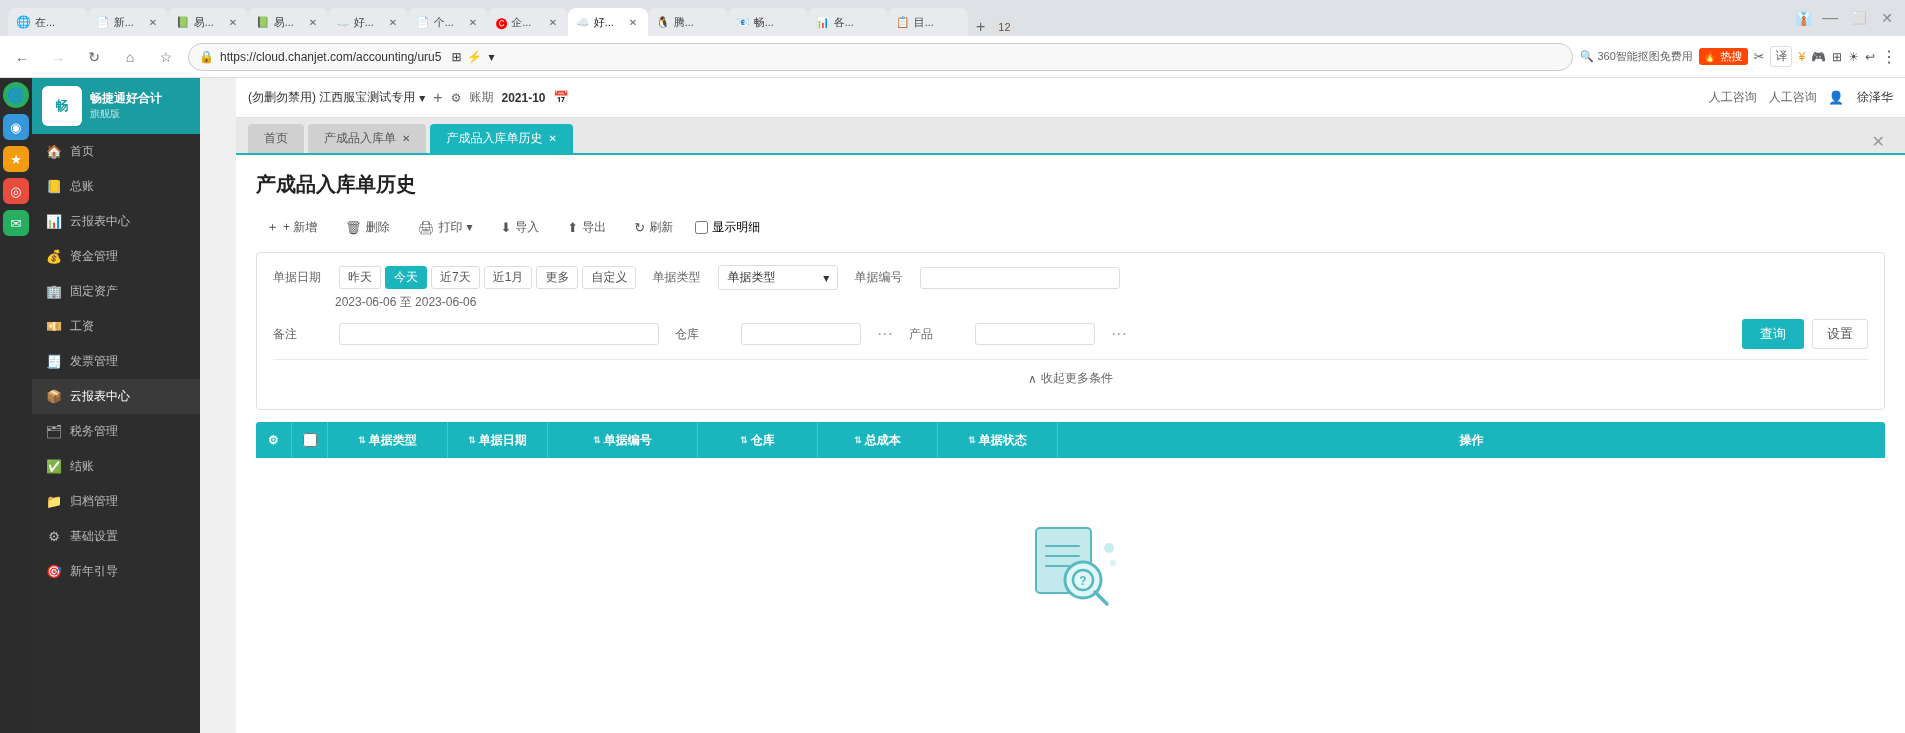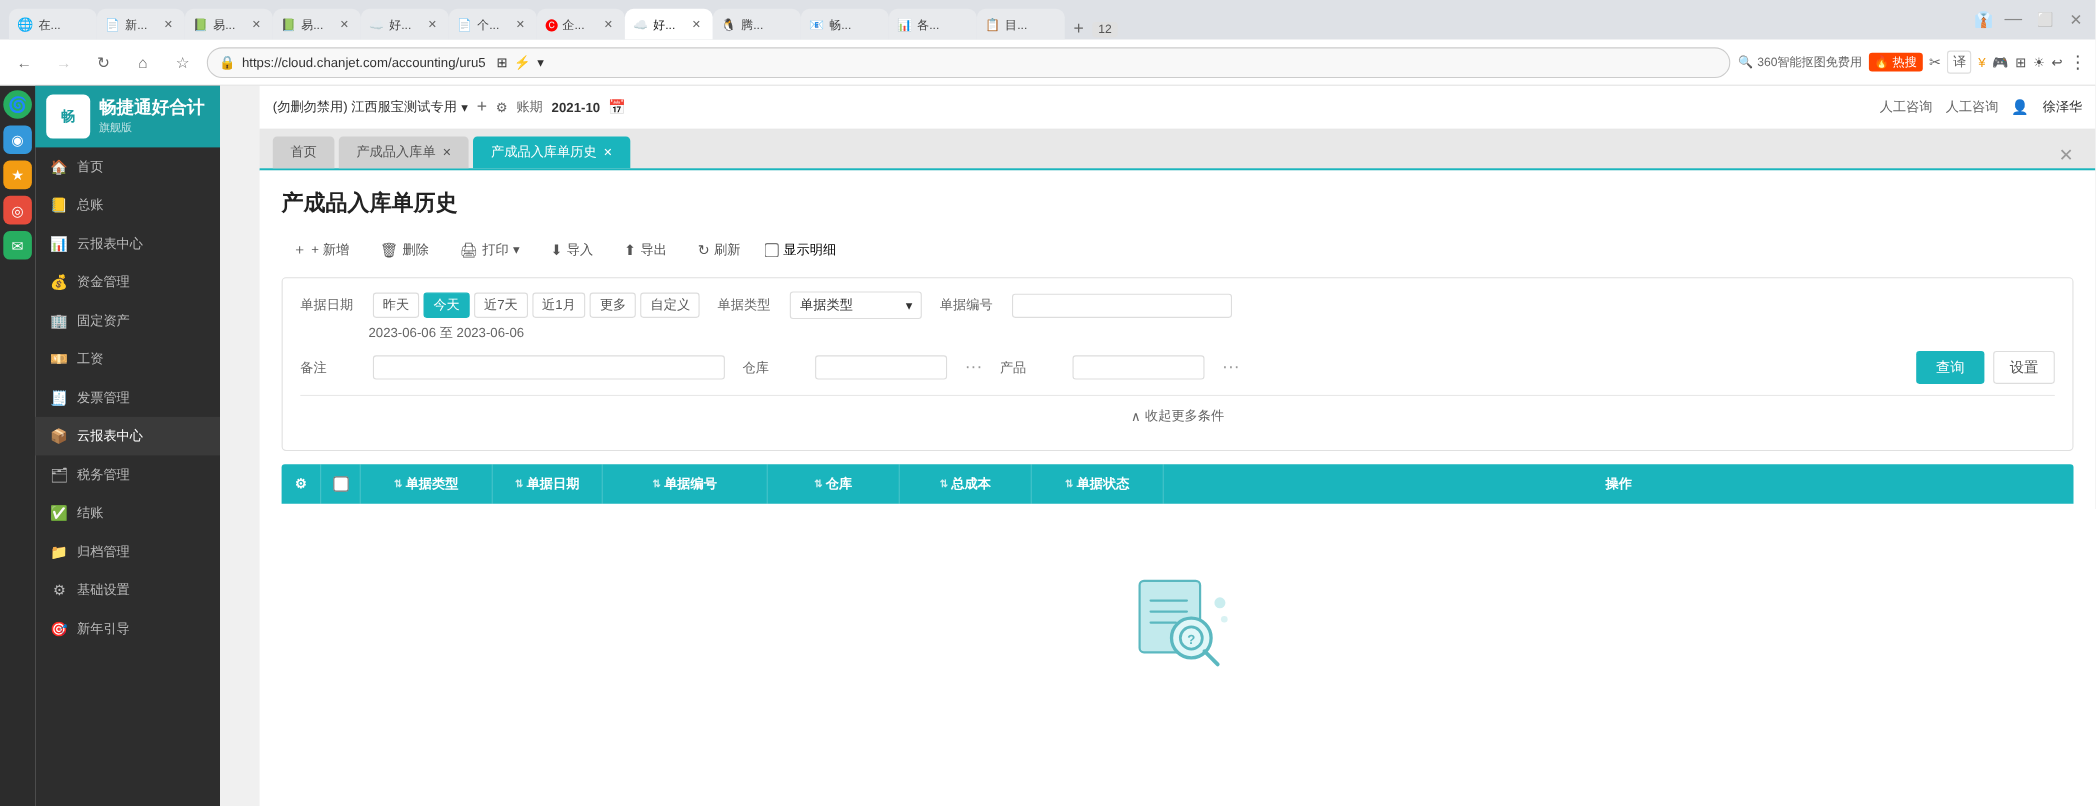--- a/index.html
+++ b/index.html
@@ -24,21 +24,21 @@
     .app-layout { display: flex; flex: 1; background: #f5f5f5; }
 
     
     .app-icon-sidebar { width: 32px; background: #2c2c2c; display: flex; flex-direction: column; align-items: center; padding: 4px 0; gap: 6px; }
     .app-icon { width: 26px; height: 26px; border-radius: 6px; display: flex; align-items: center; justify-content: center; cursor: pointer; font-size: 13px; color: #aaa; }
 
     
     .nav-sidebar { width: 168px; background: #2d2d2d; display: flex; flex-direction: column; color: #ccc; }
     .sidebar-header { background: #1a9ca0; padding: 8px 10px; display: flex; align-items: center; gap: 8px; }
     .sidebar-logo { width: 40px; height: 40px; background: #fff; border-radius: 6px; display: flex; align-items: center; justify-content: center; font-size: 13px; font-weight: bold; color: #1a9ca0; }
-    .sidebar-title { color: #fff; font-size: 16px; font-weight: bold; line-height: 1.3; }
+    .sidebar-title { color: #fff; font-size: 12px; font-weight: bold; line-height: 1.3; }
     .sidebar-subtitle { color: rgba(255,255,255,0.7); font-size: 10px; }
     .sidebar-menu { flex: 1; overflow-y: auto; }
     .sidebar-item { display: flex; align-items: center; gap: 8px; padding: 9px 14px; cursor: pointer; font-size: 12px; color: #bbb; }
     .sidebar-item.active { background: #3a3a3a; color: #fff; }
     .sidebar-item-icon { width: 16px; height: 16px; display: flex; align-items: center; justify-content: center; font-size: 13px; flex-shrink: 0; }
 
     
     .main-content { flex: 1; display: flex; flex-direction: column; background: #f0f0f0; overflow: hidden; padding-left: 36px; }
 
     

